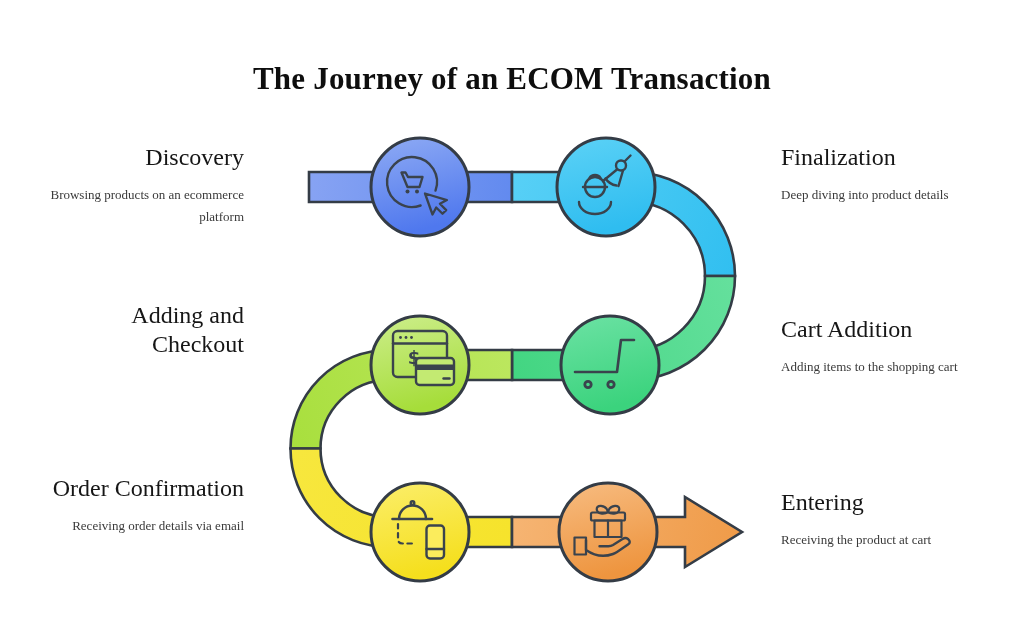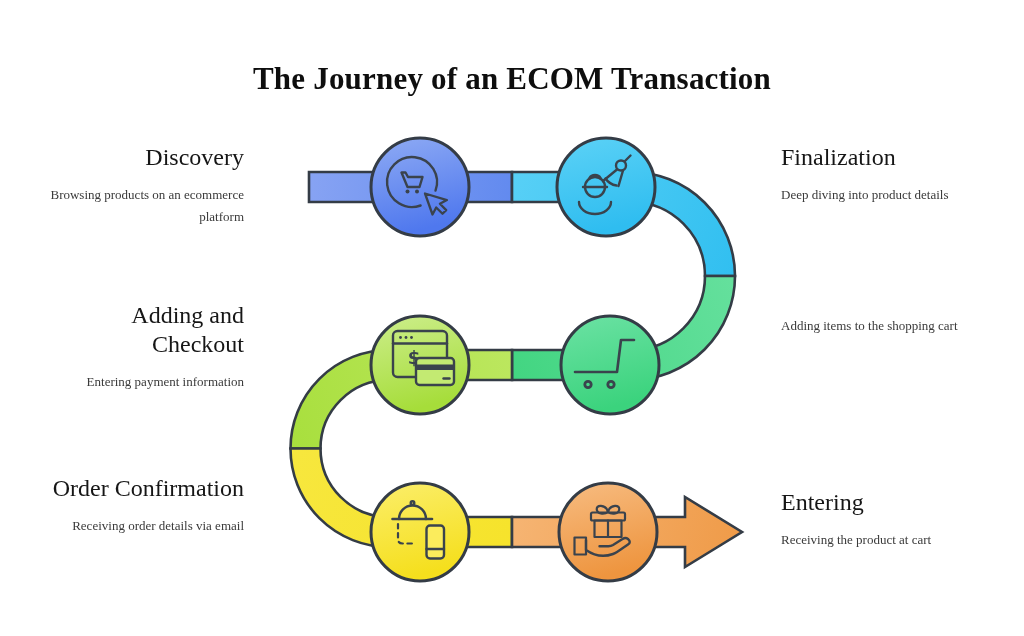--- a/index.html
+++ b/index.html
@@ -25,32 +25,32 @@
 <div class="canvas">
 
   <h1 class="title">The Journey of an ECOM Transaction</h1>
 
   <div class="stage left" style="top:143px">
     <div class="h">Discovery</div>
     <div class="d">Browsing products on an ecommerce platform</div>
   </div>
   <div class="stage left" style="top:301px">
     <div class="h">Adding and Checkout</div>
-    <div class="d">Entering payment information</div>
   </div>
   <div class="stage left" style="top:474px">
     <div class="h">Order Confirmation</div>
     <div class="d">Receiving order details via email</div>
   </div>
 
   <div class="stage right" style="top:143px">
     <div class="h">Finalization</div>
     <div class="d">Deep diving into product details</div>
   </div>
   <div class="stage right" style="top:315px">
+    <div class="h">Cart Addition</div>
     <div class="d">Adding items to the shopping cart</div>
   </div>
   <div class="stage right" style="top:488px">
     <div class="h">Entering</div>
     <div class="d">Receiving the product at cart</div>
   </div>
 
   <svg class="diagram" width="1024" height="636" viewBox="0 0 1024 636">
     <defs>
       <linearGradient id="gBlue" gradientUnits="userSpaceOnUse" x1="309" y1="172" x2="512" y2="202">

